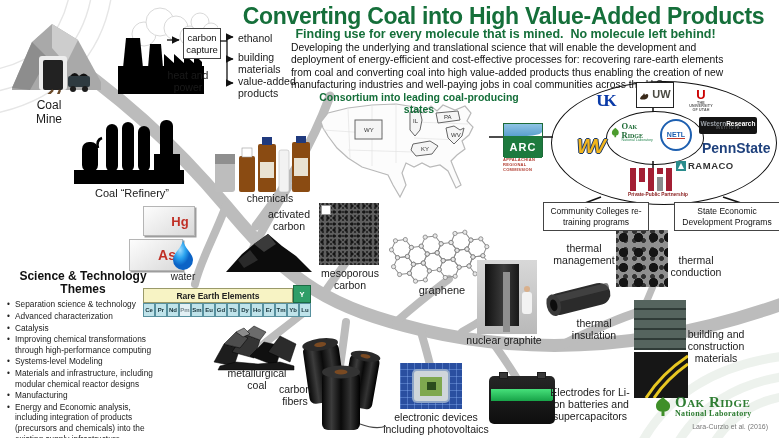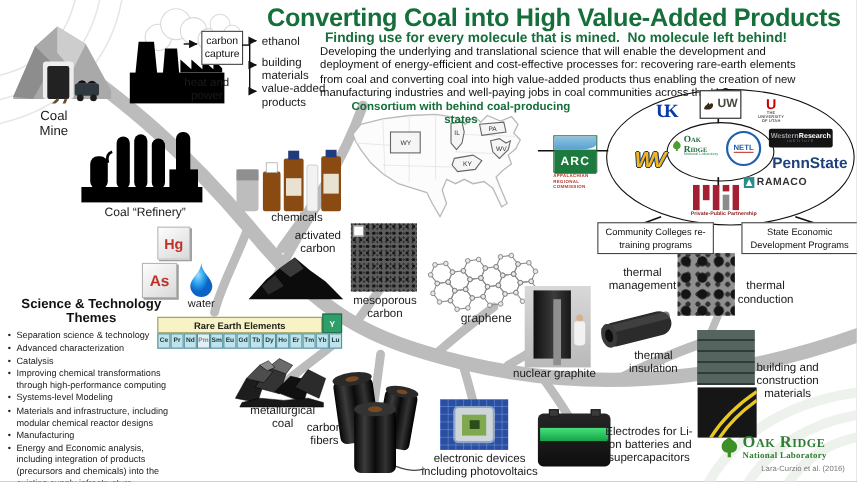--- a/index.html
+++ b/index.html
@@ -11,21 +11,21 @@
   .title{position:absolute;left:228px;top:3px;width:551px;text-align:center;
     font-size:23px;font-weight:bold;letter-spacing:-0.3px;color:#156f3a;z-index:6;}
   .subtitle{position:absolute;left:278px;top:27px;width:455px;text-align:center;
     font-size:12.5px;font-weight:bold;color:#156f3a;z-index:6;white-space:pre-wrap;}
   .descr{position:absolute;left:291px;top:42px;width:436px;font-size:10.3px;line-height:1.2;color:#111;z-index:6;}
   .consortium{position:absolute;left:306px;top:91px;width:226px;text-align:center;
     font-size:10.5px;font-weight:bold;color:#156f3a;z-index:6;}
   
   .tile{position:absolute;background:linear-gradient(145deg,#fdfdfd,#d9d9d9);border:1px solid #b5b5b5;
     box-shadow:1.5px 1.5px 0 #9d9d9d;display:flex;align-items:center;justify-content:center;
-    font-weight:bold;color:#c03026;z-index:6;}
+    font-weight:bold;color:#c03026;z-index:6;padding-left:22px;}
   
   .ree{position:absolute;left:143px;top:285px;width:168px;z-index:6;font-family:"Liberation Sans",sans-serif;}
   .ree-head{display:flex;align-items:flex-end;}
   .ree-title{flex:1;background:#f7f3c4;border:1px solid #9a9a6a;height:13px;display:flex;
     align-items:center;justify-content:center;font-size:8.5px;font-weight:bold;color:#222;}
   .ree-y{width:16px;height:16px;background:#2f9e68;border:1px solid #1c6b44;color:#fff;
     display:flex;align-items:center;justify-content:center;font-size:7.5px;font-weight:bold;}
   .ree-row{display:flex;}
   .ree-cell{flex:1;height:12px;background:#bfe3ea;border:0.5px solid #57909e;
     display:flex;align-items:center;justify-content:center;font-size:6px;font-weight:bold;color:#15323a;}
@@ -98,21 +98,21 @@
       <path stroke-width="8" d="M 302,314 C 282,330 266,341 253,353"></path>
       <path stroke-width="8" d="M 346,322 C 343,346 341,360 339,372"></path>
       <path stroke-width="8" d="M 421,332 C 427,352 431,368 434,382"></path>
       <path stroke-width="8" d="M 491,340 C 506,361 516,376 523,389"></path>
     </g>
   </svg>
 
   <div class="title">Converting Coal into High Value-Added Products</div>
   <div class="subtitle">Finding use for every molecule that is mined.  No molecule left behind!</div>
   <div class="descr">Developing the underlying and translational science that will enable the development and deployment of energy-efficient and cost-effective processes for: recovering rare-earth elements from coal and converting coal into high value-added products thus enabling the creation of new manufacturing industries and well-paying jobs in coal communities across the U.S.</div>
-  <div class="consortium">Consortium with behind coal-producing states</div>
+  <div class="consortium">Consortium into leading coal-producing states</div>
 
   <svg class="abs" style="left:8px;top:14px;z-index:5;" width="100" height="80" viewBox="0 0 100 80">
     <polygon points="4,74 24,28 44,10 70,26 93,68 93,76 4,76" fill="#a9a9a9"></polygon>
     <polygon points="4,74 24,28 40,44 22,76" fill="#8d8d8d"></polygon>
     <polygon points="44,10 70,26 58,50 44,34" fill="#cdcdcd"></polygon>
     <rect x="31" y="42" width="28" height="34" rx="3" fill="#ededed"></rect>
     <rect x="35" y="46" width="20" height="30" rx="2" fill="#222"></rect>
     <path d="M 45,76 L 28,93 M 52,76 L 44,95" stroke="#6b4a2a" stroke-width="2.4"></path>
     <path d="M 36,84 L 50,84 M 32,89 L 47,90" stroke="#5a3c20" stroke-width="1.6"></path>
     <rect x="60" y="62" width="22" height="11" rx="2" fill="#2e3a40"></rect>

